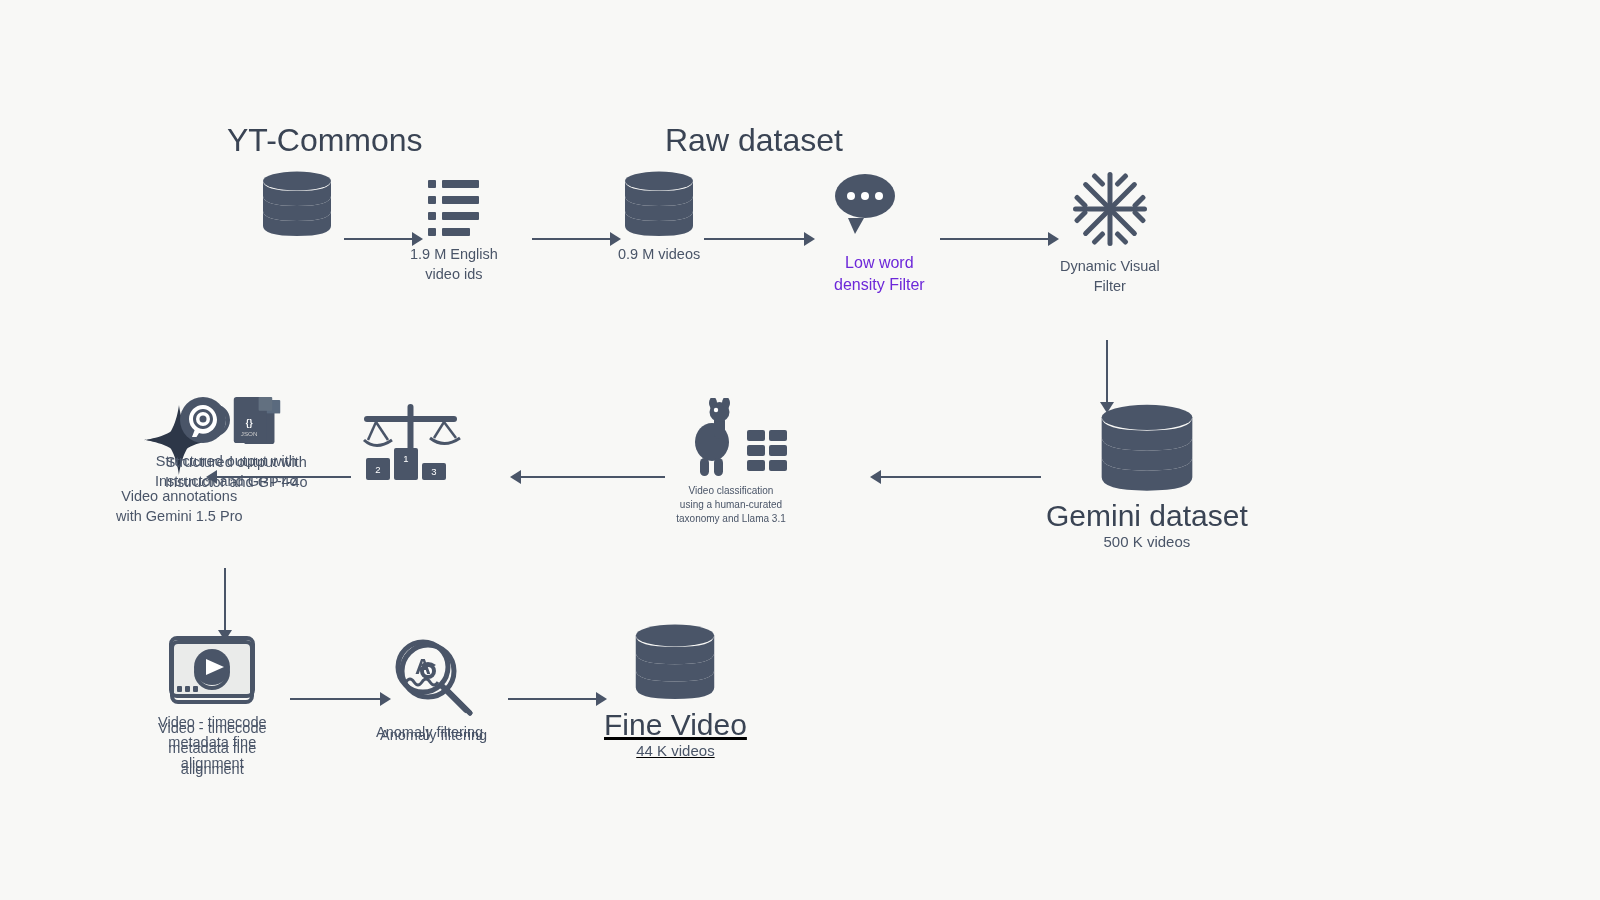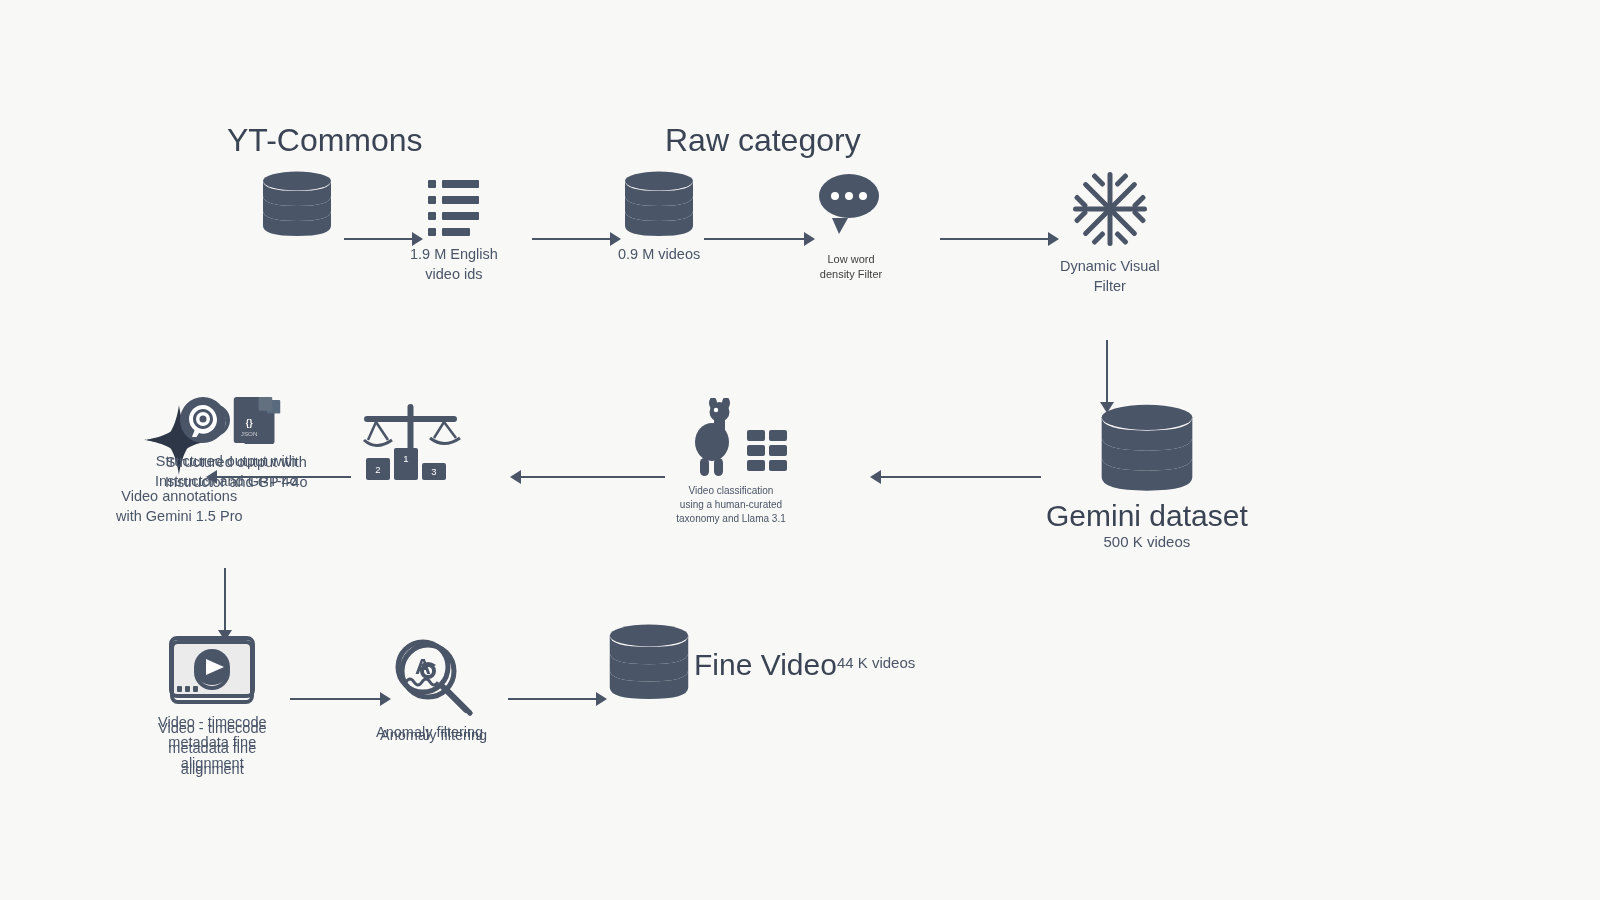--- a/index.html
+++ b/index.html
@@ -17,21 +17,21 @@
       width: 1400px;
       height: 820px;
       position: relative;
     }
   </style>
 </head>
 <body>
 
 <div class="diagram">
     <div style="position: absolute; left: 127px; top: 82px; font-size: 32px; font-weight: 400; color: rgb(58, 68, 84);">YT-Commons</div>
-    <div style="position: absolute; left: 565px; top: 82px; font-size: 32px; font-weight: 400; color: rgb(58, 68, 84);">Raw category</div>
+    <div style="position: absolute; left: 565px; top: 82px; font-size: 32px; font-weight: 400; color: rgb(58, 68, 84);">Raw dataset</div>
     <div style="position: absolute; left: 158px; top: 130px; display: flex; flex-direction: column; align-items: center; text-align: center;">
       <svg width="78" height="68" viewBox="0 0 78 68" fill="#4a5568">
         <ellipse cx="39" cy="11" rx="34" ry="9.5"></ellipse>
         <path d="M5 11 Q5 21 39 21 Q73 21 73 11 L73 26 Q73 36 39 36 Q5 36 5 26Z"></path>
         <path d="M5 26 Q5 36 39 36 Q73 36 73 26 L73 41 Q73 51 39 51 Q5 51 5 41Z"></path>
         <path d="M5 41 Q5 51 39 51 Q73 51 73 41 L73 56 Q73 66 39 66 Q5 66 5 56Z"></path>
       </svg>
       <div style="font-size:14.5px;color:#4a5568;line-height:1.4;margin-top:6px;"></div>
     </div>
     <div style="position: absolute; left: 244px; top: 192px; display: flex; align-items: center;">
@@ -69,21 +69,21 @@
       <div style="width:0;height:0;border-top:7px solid transparent;border-bottom:7px solid transparent;border-left:11px solid #4a5568;"></div>
     </div>
     <div style="position: absolute; left: 710px; top: 128px; display: flex; flex-direction: column; align-items: center; text-align: center;">
       <svg width="82" height="78" viewBox="0 0 82 78" fill="#4a5568">
         <ellipse cx="39" cy="28" rx="30" ry="22"></ellipse>
         <circle cx="25" cy="28" r="4" fill="white"></circle>
         <circle cx="39" cy="28" r="4" fill="white"></circle>
         <circle cx="53" cy="28" r="4" fill="white"></circle>
         <polygon points="22,50 38,50 29,66"></polygon>
       </svg>
-      <div style="font-size:11px;color:#404040;line-height:1.4;margin-top:6px;max-width:130px;">Low word<br>density Filter</div>
+      <div style="font-size:16px;color:#6d28d9;line-height:1.4;margin-top:6px;max-width:130px;margin-left:24px;">Low word<br>density Filter</div>
     </div>
     <div style="position: absolute; left: 840px; top: 192px; display: flex; align-items: center;">
       <div style="width:108px;height:2px;background:#4a5568;"></div>
       <div style="width:0;height:0;border-top:7px solid transparent;border-bottom:7px solid transparent;border-left:11px solid #4a5568;"></div>
     </div>
     <div style="position: absolute; left: 960px; top: 128px; display: flex; flex-direction: column; align-items: center; text-align: center;">
       <svg width="82" height="82" viewBox="0 0 82 82" fill="#4a5568">
         <rect x="38.5" y="4" width="5" height="74" rx="2.5"></rect>
         <rect x="4" y="38.5" width="74" height="5" rx="2.5"></rect>
         <g transform="rotate(45 41 41)">
@@ -212,21 +212,21 @@
         <circle cx="36" cy="36" r="8" fill="#4a5568"></circle>
         <circle cx="36" cy="36" r="4" fill="white"></circle>
         <path d="M56 56 L78 78" stroke="#4a5568" stroke-width="5" stroke-linecap="round"></path>
       </svg>
       <div style="font-size:14.5px;color:#4a5568;line-height:1.4;margin-top:6px;max-width:150px;">Anomaly filtering</div>
     </div>
     <div style="position: absolute; left: 408px; top: 652px; display: flex; align-items: center;">
       <div style="width:88px;height:2px;background:#4a5568;"></div>
       <div style="width:0;height:0;border-top:7px solid transparent;border-bottom:7px solid transparent;border-left:11px solid #4a5568;"></div>
     </div>
-    <div style="position: absolute; left: 504px; top: 582px; display: flex; flex-direction: row; align-items: center; text-align: center;">
+    <div style="position: absolute; left: 504px; top: 582px; display: flex; flex-direction: column; align-items: center; text-align: center; text-decoration: underline;">
       <svg width="90" height="80" viewBox="0 0 78 68" fill="#4a5568">
         <ellipse cx="39" cy="11" rx="34" ry="9.5"></ellipse>
         <path d="M5 11 Q5 21 39 21 Q73 21 73 11 L73 26 Q73 36 39 36 Q5 36 5 26Z"></path>
         <path d="M5 26 Q5 36 39 36 Q73 36 73 26 L73 41 Q73 51 39 51 Q5 51 5 41Z"></path>
         <path d="M5 41 Q5 51 39 51 Q73 51 73 41 L73 56 Q73 66 39 66 Q5 66 5 56Z"></path>
       </svg>
       <div style="font-size:30px;font-weight:500;color:#3a4454;margin-top:6px;">Fine Video</div>
    <div style="font-size:15px;color:#4a5568;">44 K videos</div>
     </div>
     <div style="position: absolute; left: 276px; top: 592px; display: flex; flex-direction: column; align-items: center; text-align: center;">

